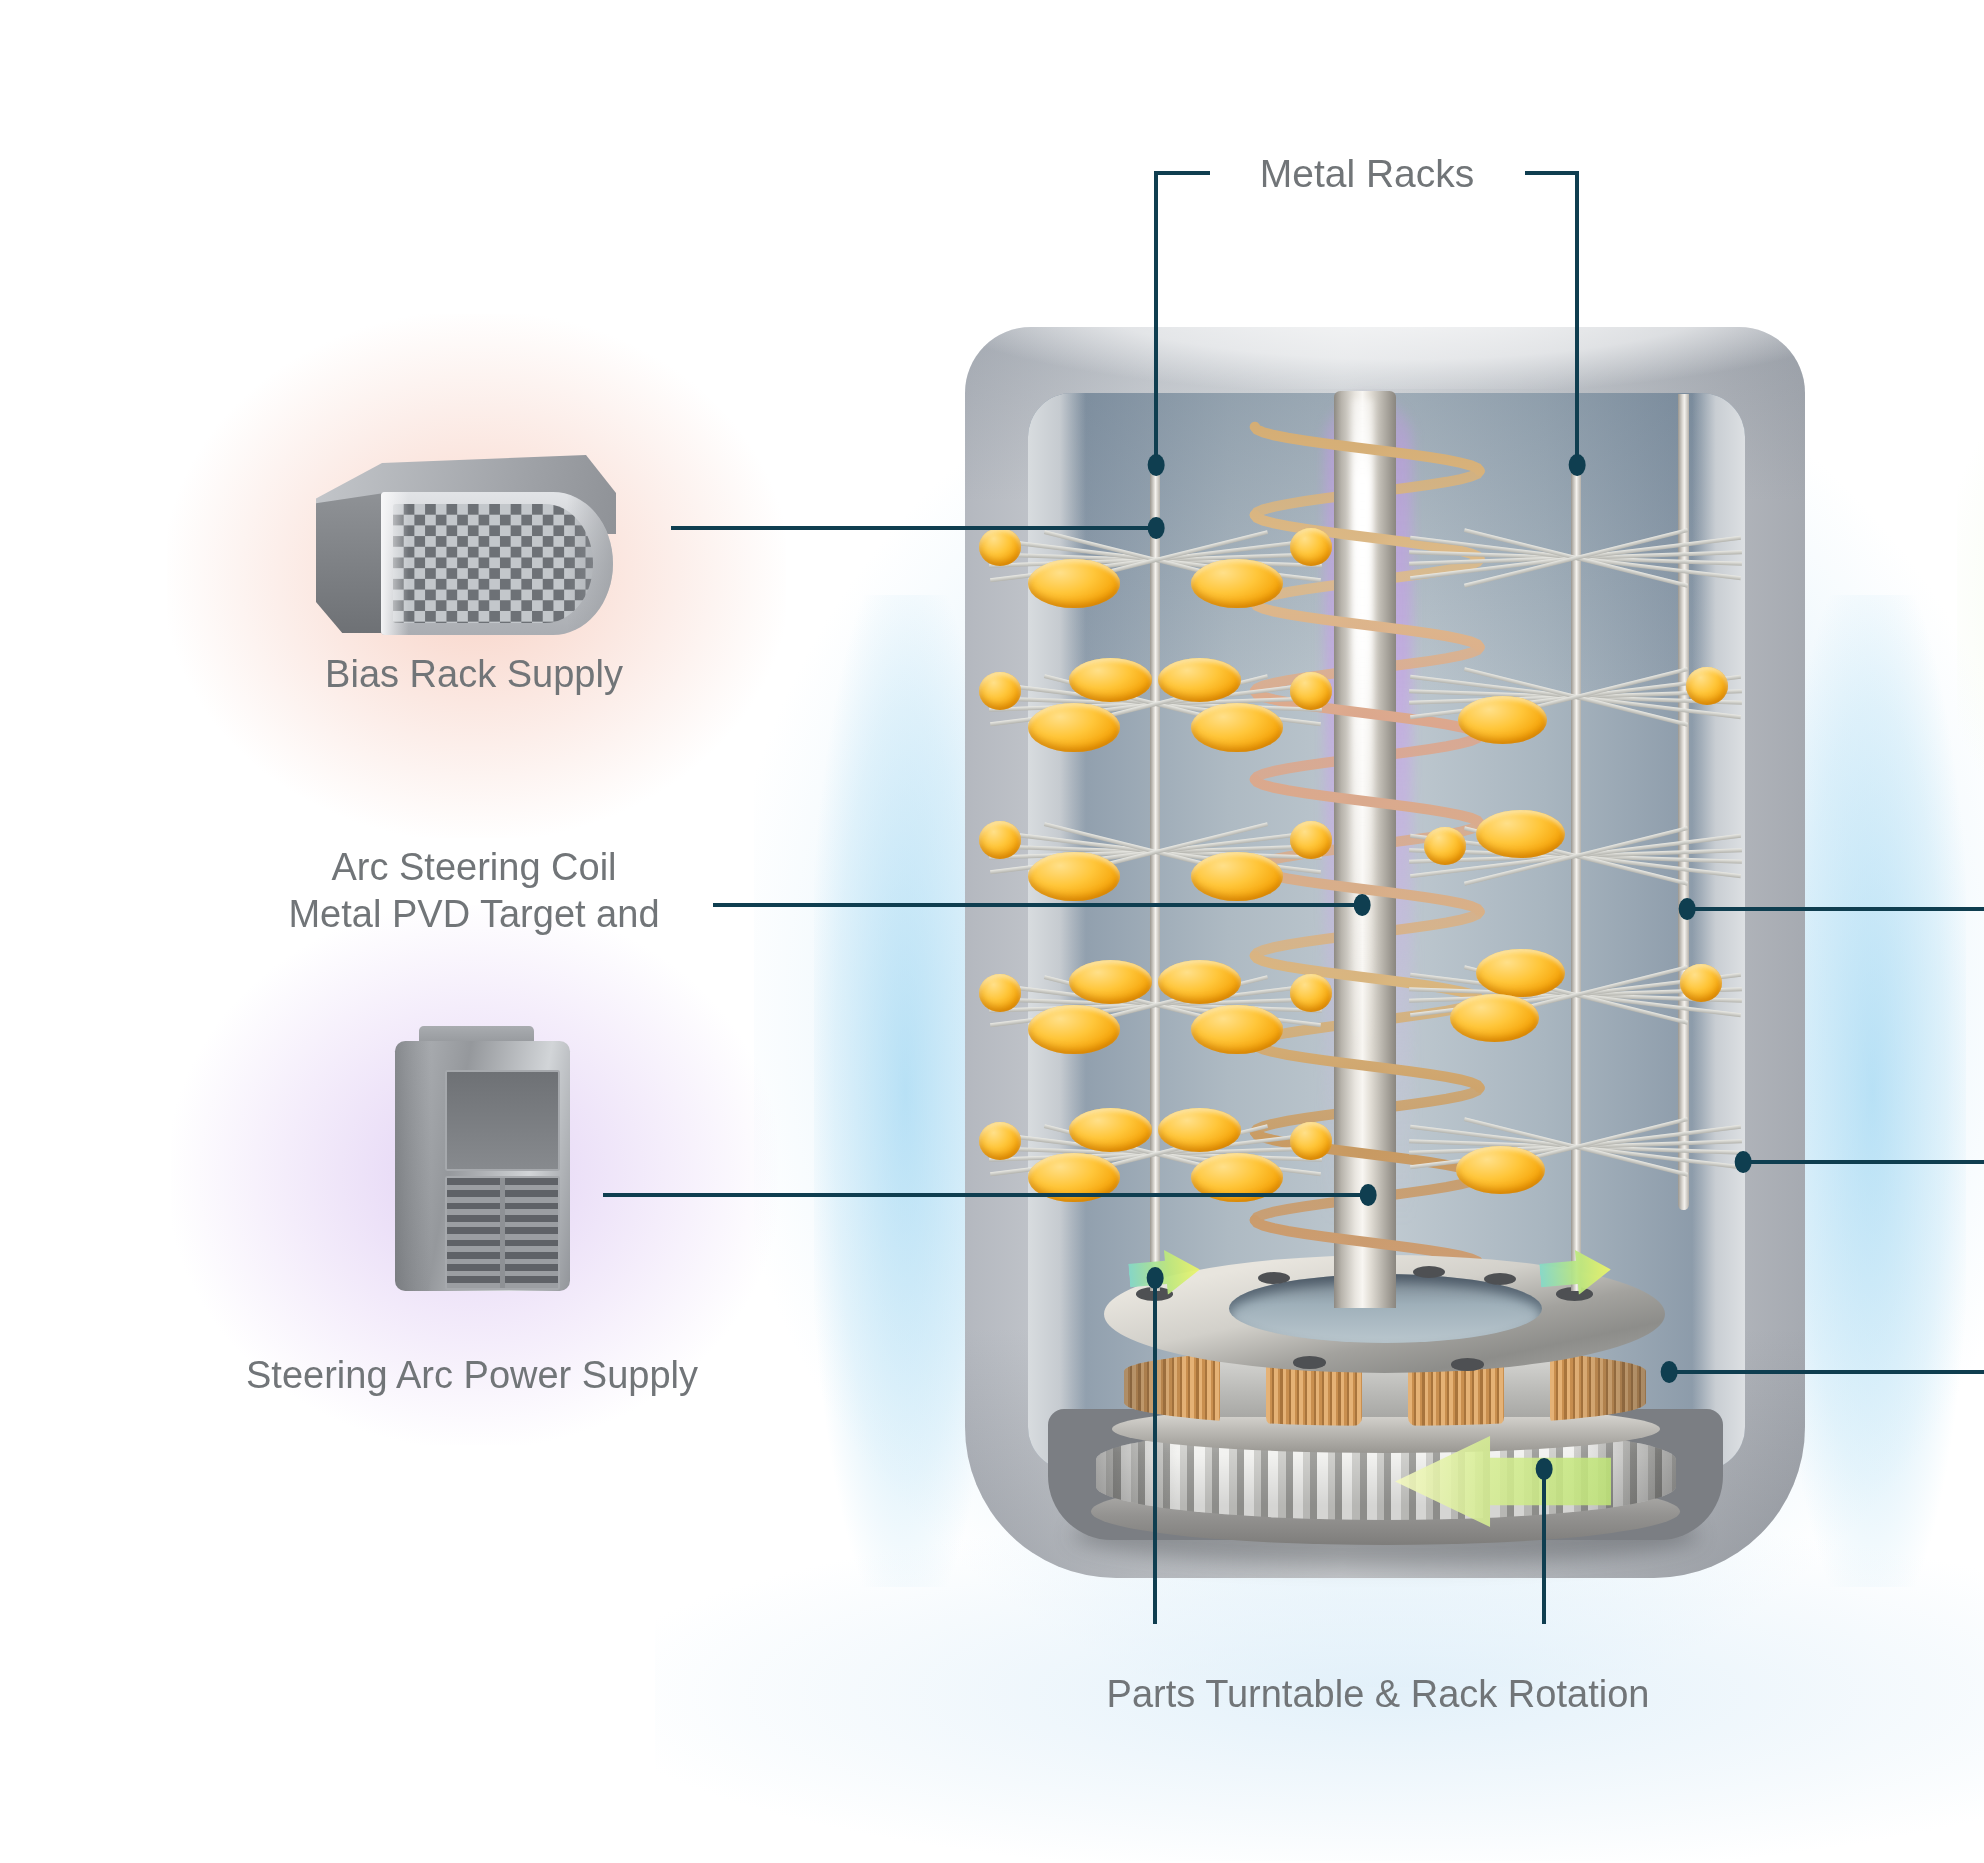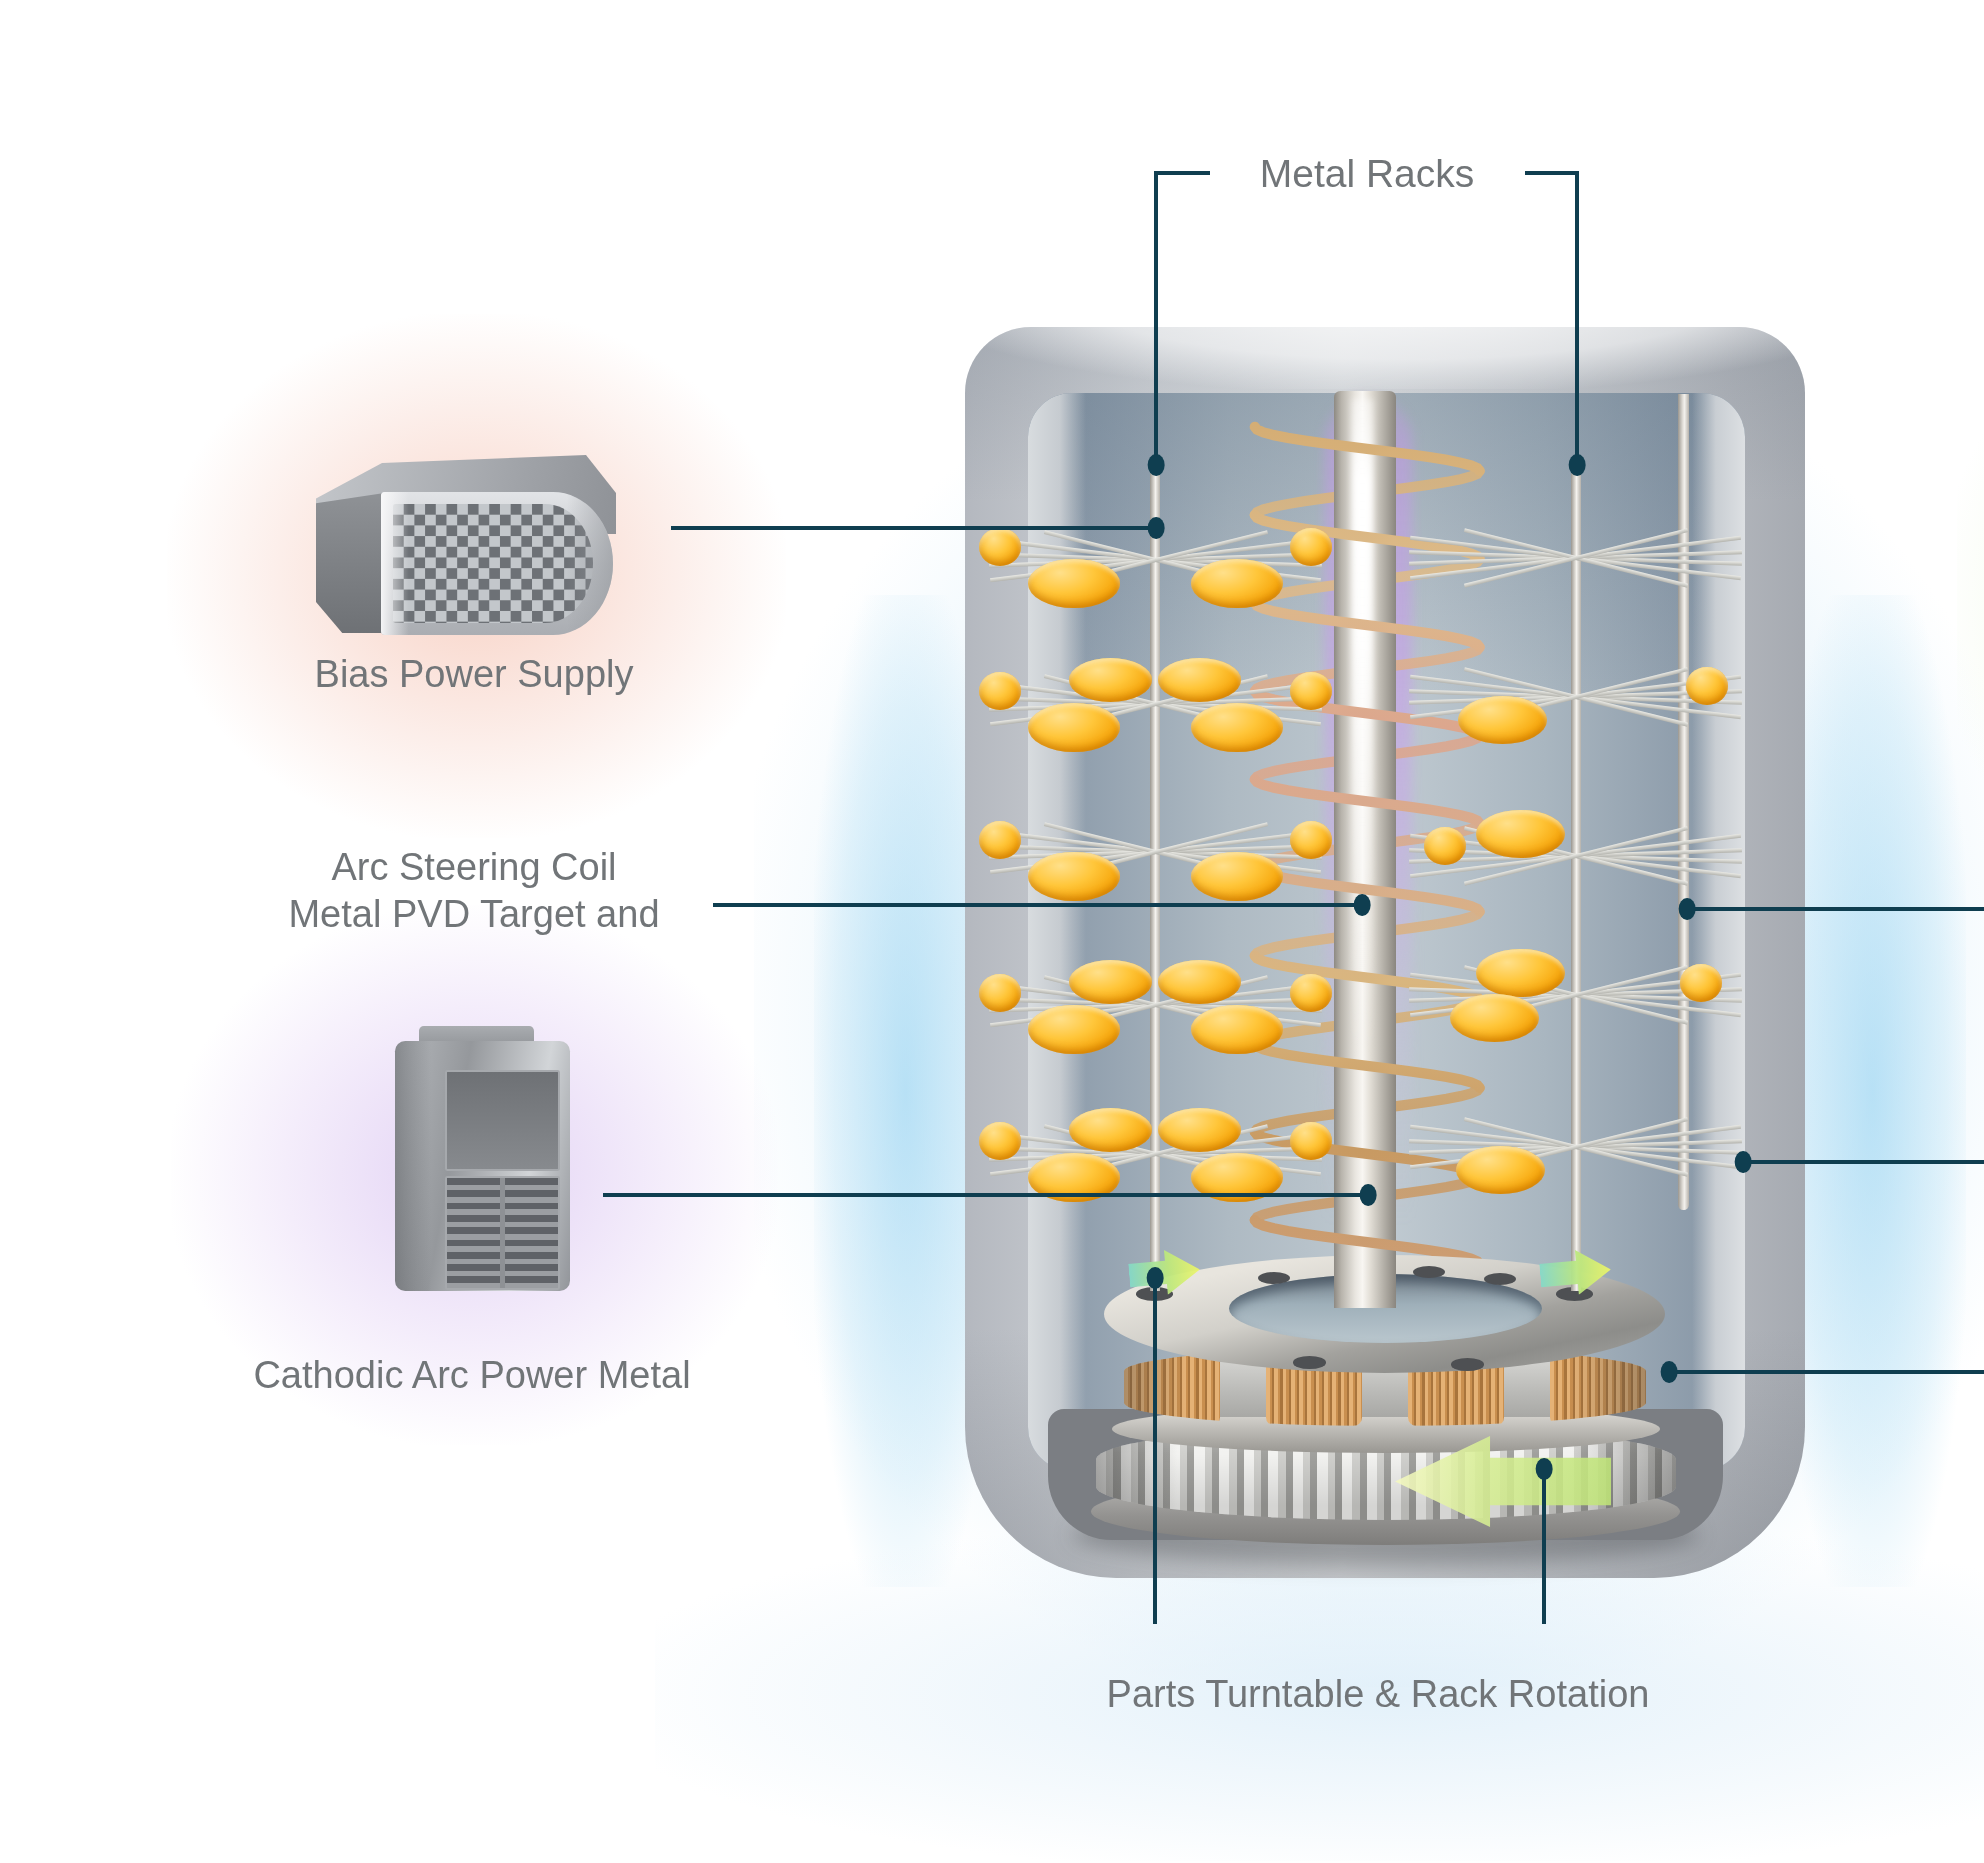--- a/index.html
+++ b/index.html
@@ -328,22 +328,22 @@
       <div class="ldot" style="left: 1687px; top: 909px;"></div>
       <div class="ldot" style="left: 1743px; top: 1162px;"></div>
       <div class="ldot" style="left: 1669px; top: 1372px;"></div>
       <div class="ldot" style="left: 1156px; top: 465px;"></div>
       <div class="ldot" style="left: 1577px; top: 465px;"></div>
       <div class="ldot" style="left: 1155px; top: 1278px;"></div>
       <div class="ldot" style="left: 1544px; top: 1469px;"></div>
     </div>
 
   <div class="lbl" style="left:1367px;top:150px;font-size:39px;">Metal Racks</div>
-  <div class="lbl" style="left:474px;top:651px;">Bias Power Supply</div>
+  <div class="lbl" style="left:474px;top:651px;">Bias Rack Supply</div>
   <div class="lbl" style="left:474px;top:844px;">
     <div>Arc Steering Coil</div>
     <div>Metal PVD Target and</div>
   </div>
-  <div class="lbl" style="left:472px;top:1352px;">Cathodic Arc Power Metal</div>
+  <div class="lbl" style="left:472px;top:1352px;">Steering Arc Power Supply</div>
 
   <div class="lbl" style="left:1378px;top:1671px;">Parts Turntable &amp; Rack Rotation</div>
 </div>
 
 
 </body></html>

